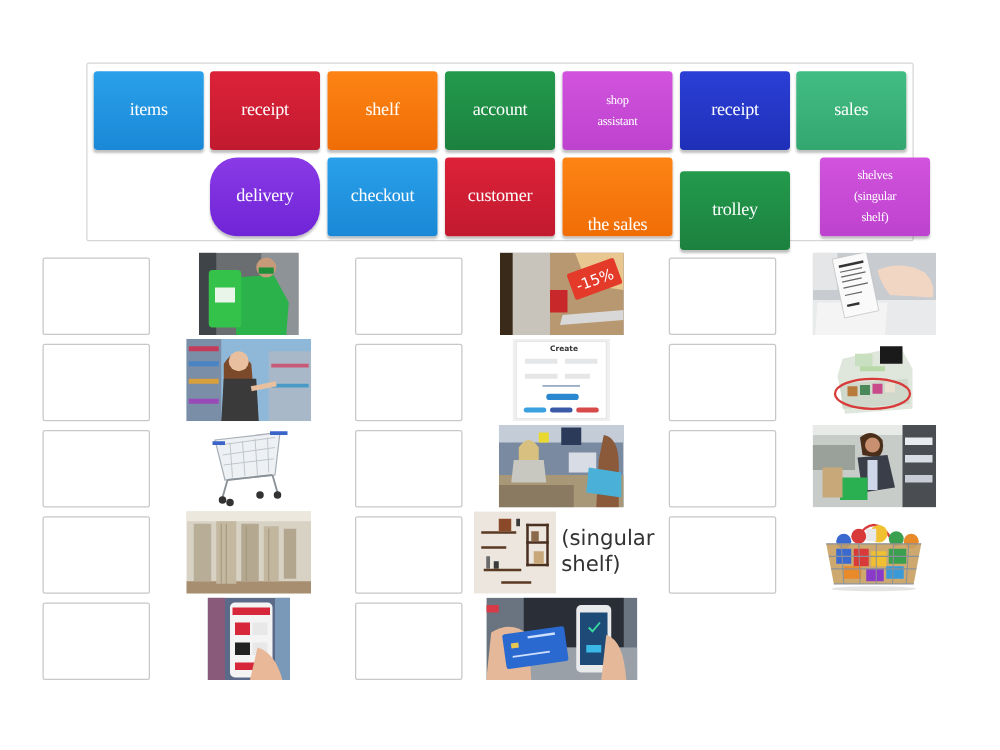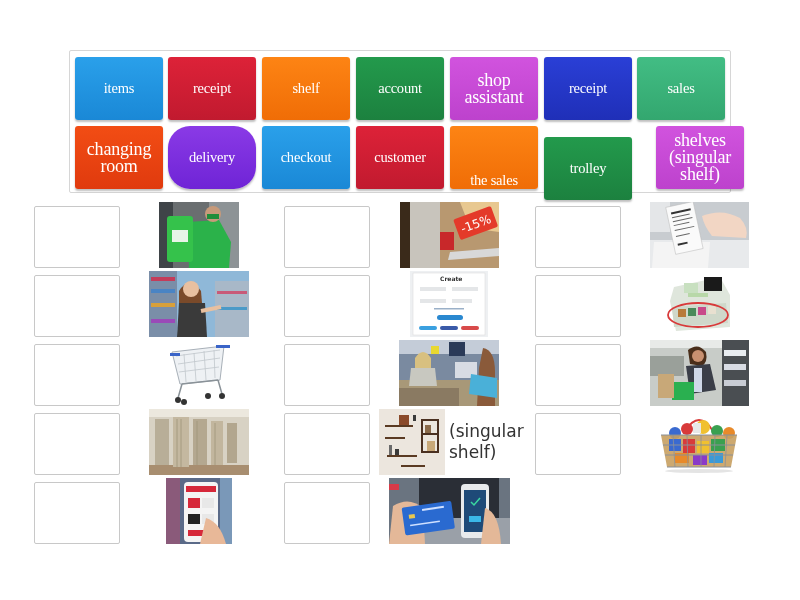--- a/index.html
+++ b/index.html
@@ -11,21 +11,21 @@
       border: 1px solid #d6d6d6; border-radius: 2px; background: #fff; font-family: Liberation Serif, serif;
     }
     .tile {
       position: absolute; width: 88px; height: 63px; border-radius: 3px;
       color: #ffffff; font-size: 14.5px; line-height: 17px; text-align: center;
       display: flex; align-items: center; justify-content: center;
       box-shadow: 0 2px 2px rgba(0,0,0,0.25);
       cursor: grab; padding: 0 4px; letter-spacing: -0.2px;
     }
     .tile span { display: block; white-space: pre-line; }
-    .tile.multi { font-size: 18px; line-height: 17px; justify-content: center; }
+    .tile.multi { font-size: 10px; line-height: 17px; justify-content: center; }
 
     .drop-box {
       position: absolute; width: 86px; height: 62px; border: 1px solid #c8c8c8;
       border-radius: 2px; background: #fff; cursor: pointer;
     }
 
     .pic { position: absolute; overflow: hidden; }
     .pic svg { display: block; width: 100%; height: 100%; }
 
     .caption {
@@ -53,24 +53,20 @@
       <span>shop
 assistant</span>
     </div>
   <div class="tile" style="left:474px;top:6px;background:linear-gradient(#2a3fd6,#1f2fb8);">
       <span>receipt</span>
     </div>
   <div class="tile" style="left:567px;top:6px;background:linear-gradient(#42bd84,#33a76f);">
       <span>sales</span>
     </div>
 
-  <div class="tile multi" style="left:5px;top:75px;background:linear-gradient(#f24d14,#e03a0e);">
-      <span>changing
-room</span>
-    </div>
   <div class="tile" style="left:98px;top:75px;background:linear-gradient(#8a3ae6,#6f24d6);border-radius:22px;">
       <span>delivery</span>
     </div>
   <div class="tile" style="left:286px;top:75px;background:linear-gradient(#dd2238,#c11a2f);">
       <span>customer</span>
     </div>
   <div class="tile" style="left:192px;top:75px;background:linear-gradient(#2aa0ea,#1a88d6);">
       <span>checkout</span>
     </div>
   <div class="tile" style="left:380px;top:75px;background:linear-gradient(#fd8414,#f06d06);align-items:flex-end;">

